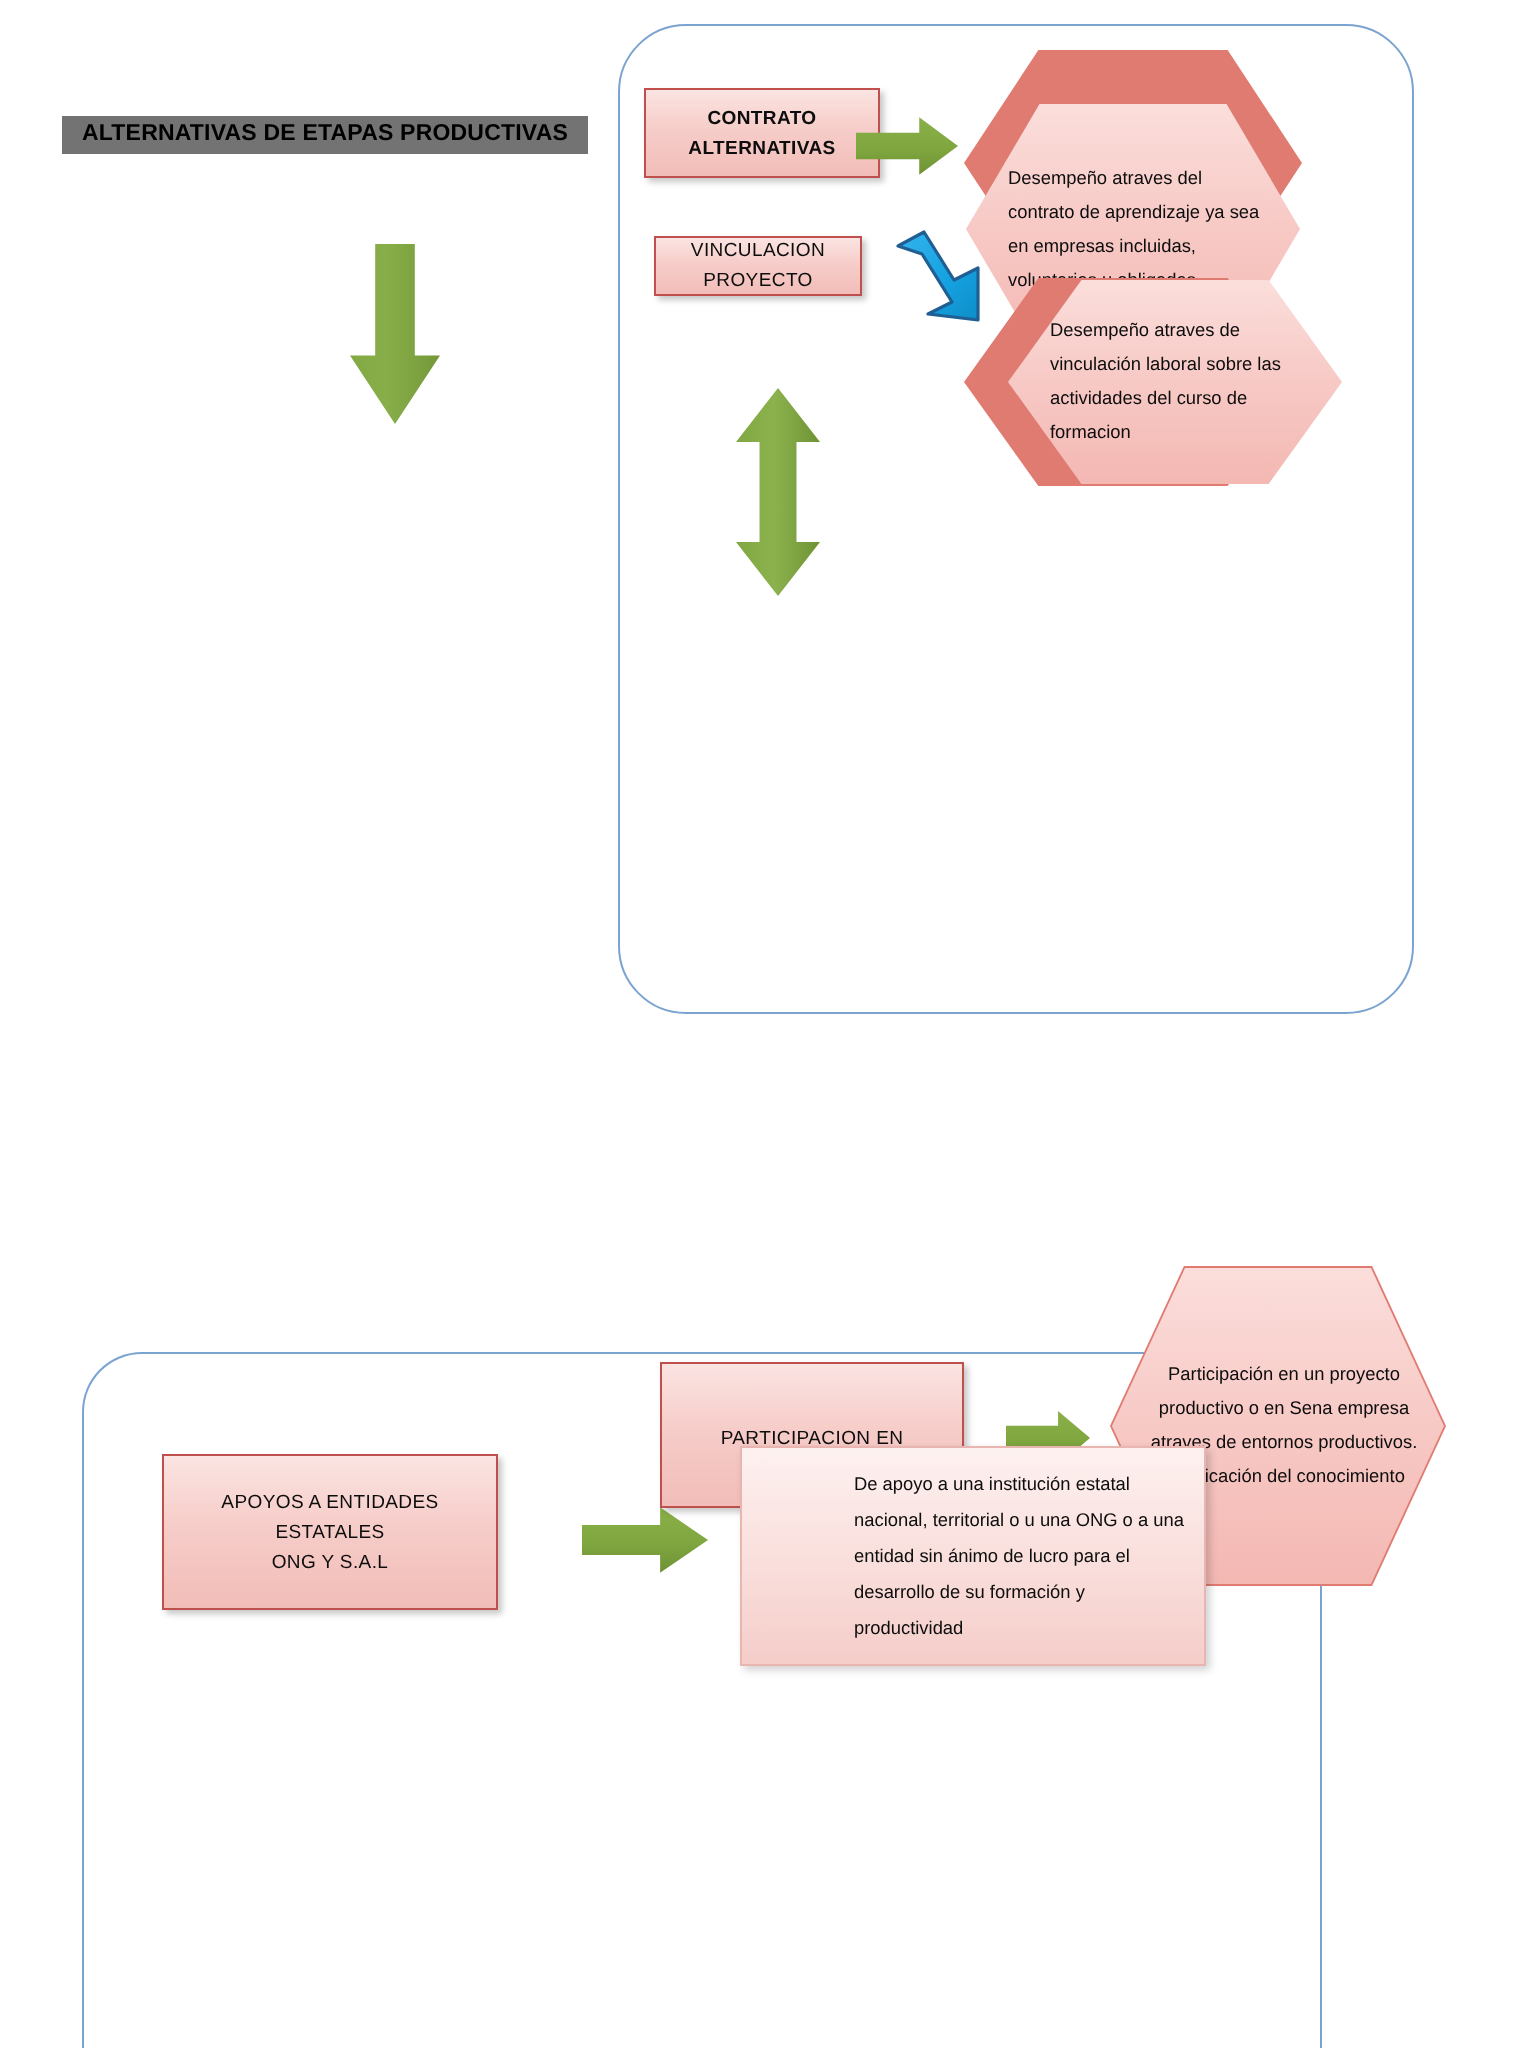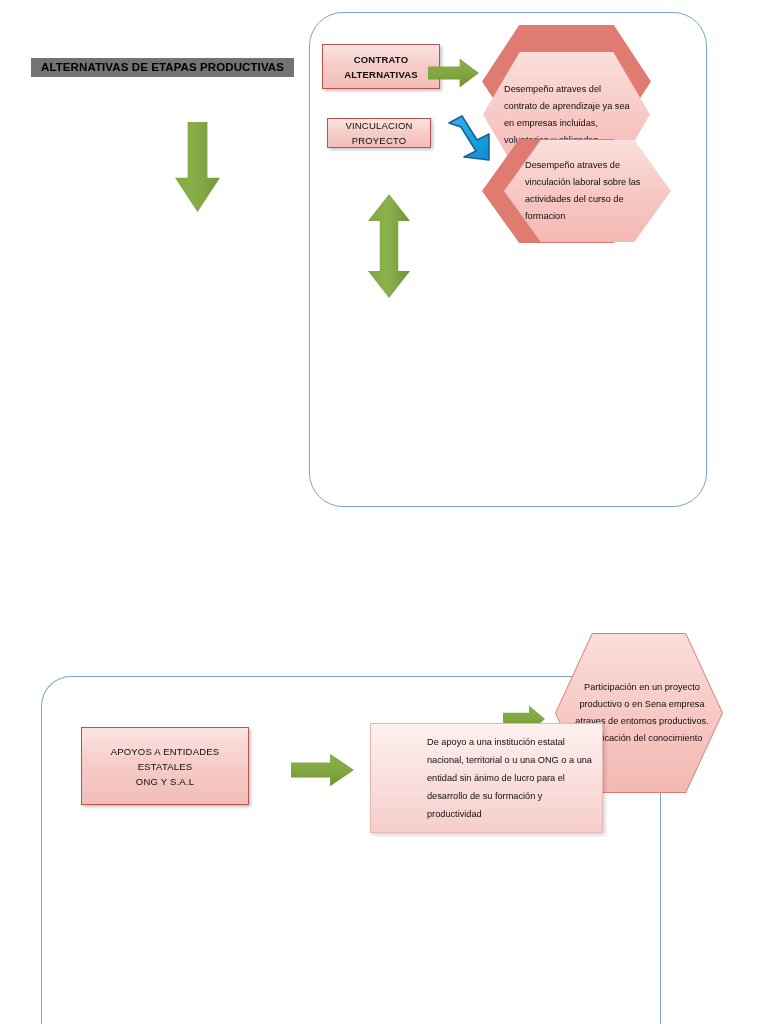--- a/index.html
+++ b/index.html
@@ -206,20 +206,26 @@
 
   <div class="pbox" id="box-apoyos">
     <div class="txt box-caps">
       <div>APOYOS A ENTIDADES ESTATALES</div>
       <div>ONG Y S.A.L</div>
     </div>
   </div>
 
   <div class="arrow arrow-right" id="arrow-apoyos"></div>
 
+  <div class="pbox" id="box-particip">
+    <div class="txt box-caps" style="padding-top:18px;">
+      <div>PARTICIPACION EN</div>
+      <div>PROYECTO</div>
+    </div>
+  </div>
 
   <div class="arrow arrow-right" id="arrow-particip"></div>
 
   <div class="hex-outline" style="left:555px;top:633px;width:168px;height:160px;"></div>
   <div class="hex" id="hex3">
     <div class="hex-inner">Participación en un proyecto productivo o en Sena empresa atraves de entornos productivos. Y aplicación del conocimiento</div>
   </div>
 
   <div class="pbox" id="box-callout">
     <div class="txt box-body">De apoyo a una institución estatal nacional, territorial o u una ONG o a una entidad sin ánimo de lucro para el desarrollo de su formación y productividad</div>

